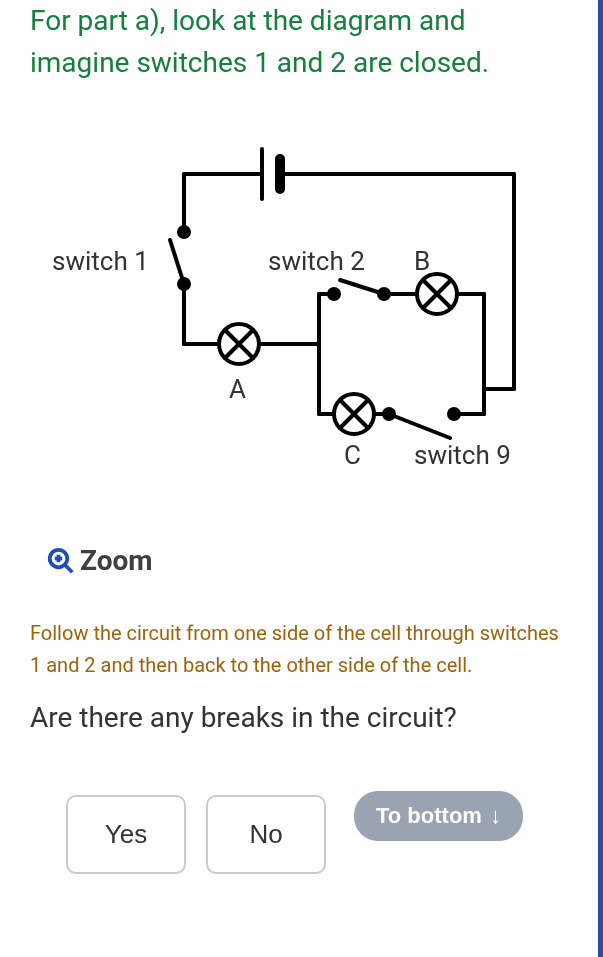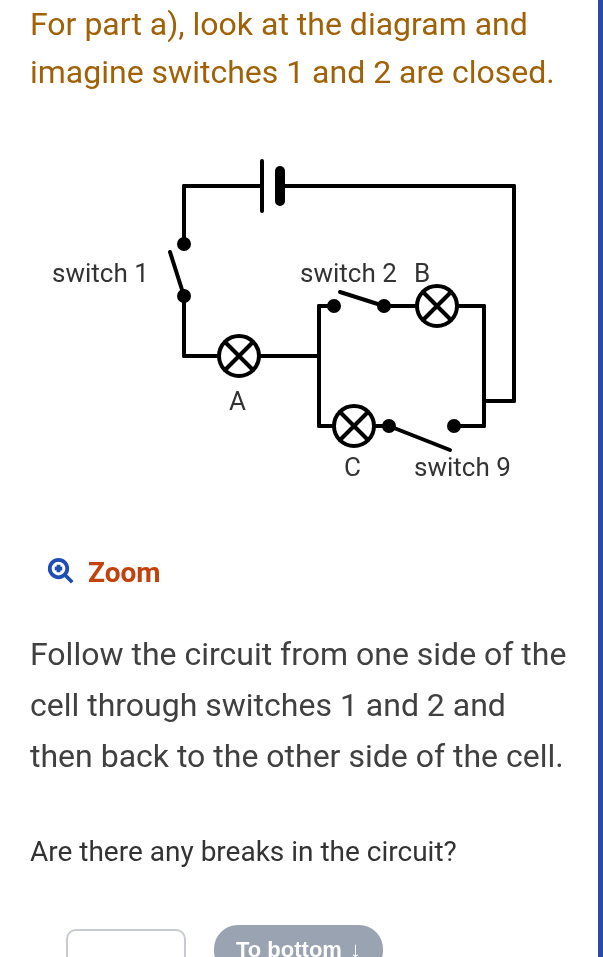--- a/index.html
+++ b/index.html
@@ -12,22 +12,22 @@
   position: relative;
 }
 .container {
   background: #fff;
   border-right: 5px solid #2a4aa8;
   height: 957px;
   padding: 0 30px;
   position: relative;
 }
 .intro-text {
-  font-size: 32px;
-  color: #a16207;
+  font-size: 28px;
+  color: #15803d;
   line-height: 1.5;
   padding-top: 0;
 }
 .diagram-area {
   margin: 40px auto 50px auto;
   width: 510px;
   height: 350px;
   position: relative;
 }
 .diagram-area svg {
@@ -35,34 +35,34 @@
   height: 100%;
 }
 .diagram-label {
   position: absolute;
   font-size: 26px;
   color: #333;
   white-space: nowrap;
 }
 .zoom-link {
   display: inline-flex;
-  align-items: flex-start;
-  gap: 12px;
-  color: #c2410c;
+  align-items: center;
+  gap: 4px;
+  color: #404040;
   font-weight: 700;
   font-size: 28px;
   margin: 20px 0 40px 16px;
   cursor: pointer;
 }
 .zoom-link svg { width: 30px; height: 30px; }
 .body-text {
-  font-size: 32px;
-  color: #404040;
+  font-size: 20px;
+  color: #a16207;
   line-height: 1.6;
-  margin-bottom: 48px;
+  margin-bottom: 16px;
 }
 .question-text {
   font-size: 28px;
   color: #333;
   line-height: 1.5;
   margin-bottom: 56px;
 }
 .button-row { display: flex; gap: 20px; align-items: flex-start; padding-left: 36px; }
 .answer-btn {
   background: #fff;
@@ -150,21 +150,21 @@
 
         <line x1="140" y1="220" x2="140" y2="160"></line>
         <circle cx="140" cy="160" r="5" fill="#000"></circle>
         <line x1="140" y1="160" x2="126" y2="116"></line>
         <circle cx="140" cy="108" r="5" fill="#000"></circle>
         <line x1="140" y1="108" x2="140" y2="50"></line>
       </g>
     </svg>
 
     <div class="diagram-label" style="left:8px;top:122px;">switch 1</div>
-    <div class="diagram-label" style="left:256px;top:122px;">switch 2</div>
+    <div class="diagram-label" style="left:224px;top:122px;">switch 2</div>
     <div class="diagram-label" style="left:370px;top:122px;">B</div>
     <div class="diagram-label" style="left:185px;top:250px;">A</div>
     <div class="diagram-label" style="left:300px;top:316px;">C</div>
     <div class="diagram-label" style="left:370px;top:316px;">switch 9</div>
   </div>
 
   <div class="zoom-link">
     <svg viewBox="0 0 24 24" fill="none" stroke="#1e4db7" stroke-width="3">
       <circle cx="10" cy="10" r="7"></circle>
       <line x1="15" y1="15" x2="21" y2="21"></line>
@@ -173,19 +173,20 @@
     </svg>
     <span>Zoom</span>
   </div>
 
   <p class="body-text">Follow the circuit from one side of the cell through switches 1 and 2 and then back to the other side of the cell.</p>
 
   <p class="question-text">Are there any breaks in the circuit?</p>
 
   <div class="button-row">
     <button class="answer-btn">Yes</button>
+    <button class="answer-btn">No</button>
     <button class="to-bottom-btn">
       <span>To bottom</span>
       <span class="arrow-down">↓</span>
     </button>
   </div>
 
 </div>
 
 </body></html>

